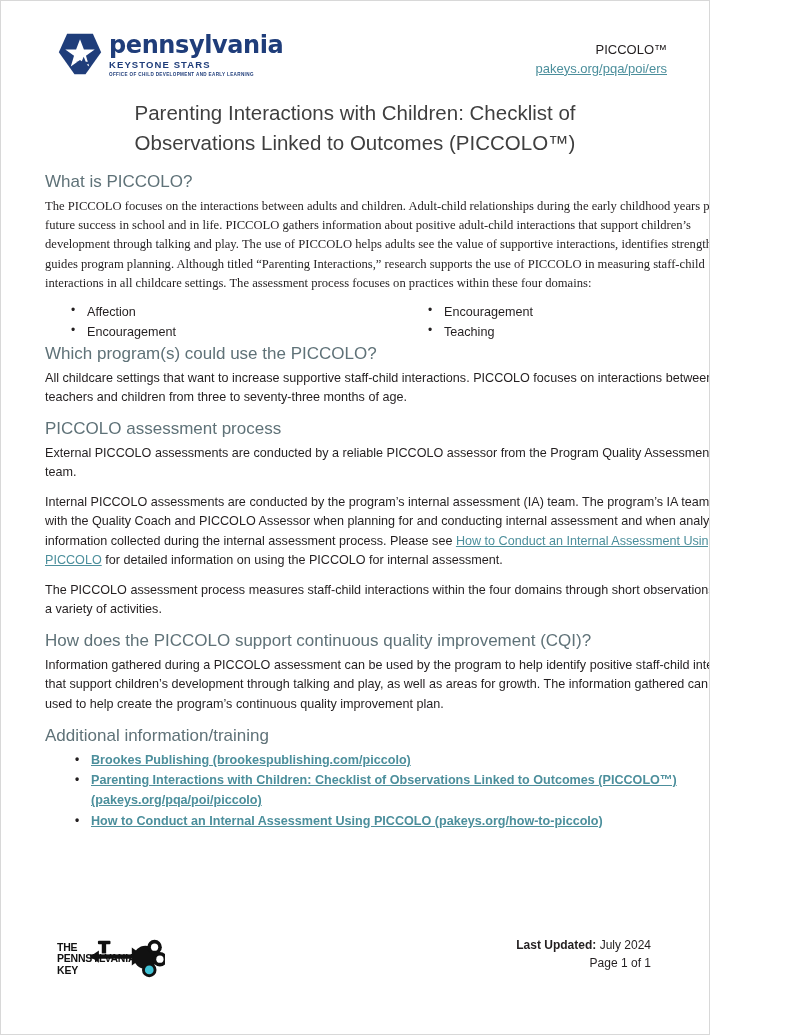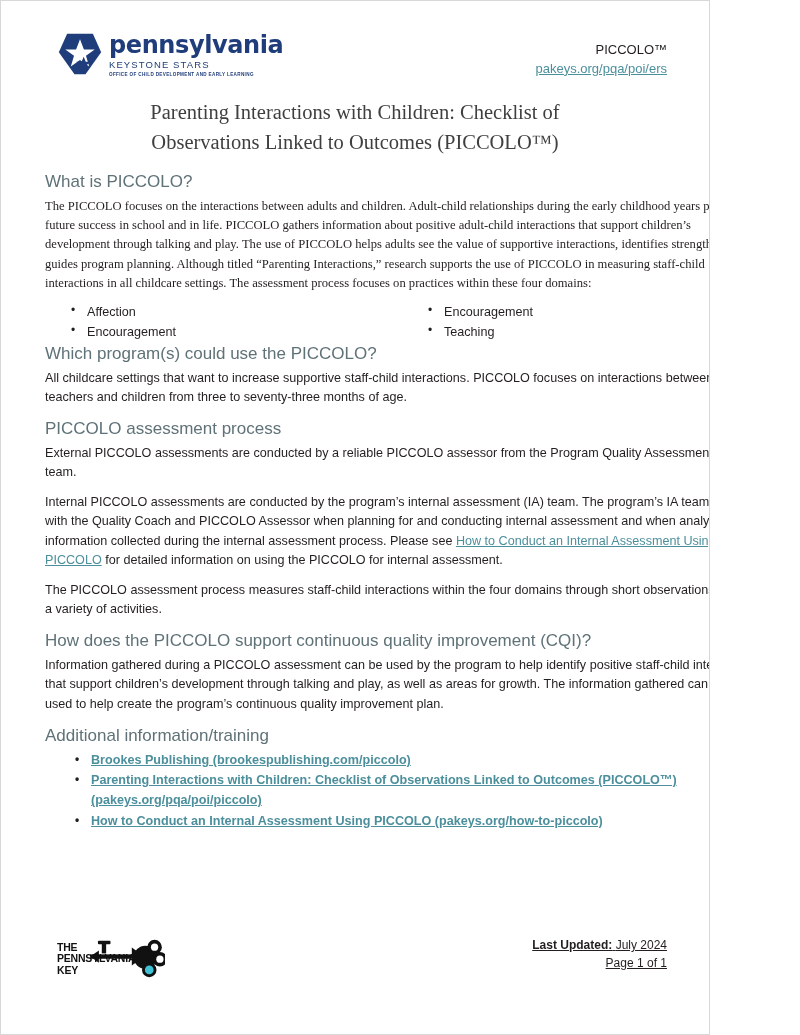--- a/index.html
+++ b/index.html
@@ -47,21 +47,21 @@
     font-family: "DejaVu Sans", sans-serif;
     font-size: 24px;
     font-weight: bold;
     color: #1f3d7a;
     letter-spacing: -0.4px;
     line-height: 1;
   }
   .brand-sub {
     font-family: "Liberation Sans", sans-serif;
     font-size: 9.5px;
-    font-weight: normal;
+    font-weight: bold;
     color: #1f3d7a;
     letter-spacing: 1.1px;
     margin-top: 3px;
     line-height: 1;
   }
   .brand-sub2 {
     font-family: "Liberation Sans", sans-serif;
     font-size: 4.6px;
     font-weight: bold;
     color: #1f3d7a;
@@ -88,21 +88,21 @@
   .doc-title {
     position: absolute;
     left: 70px;
     right: 70px;
     top: 97px;
     text-align: center;
     font-size: 20.5px;
     line-height: 1.45;
     color: #3f3f3f;
     font-weight: normal;
-    font-family: Liberation Serif, serif;
+    font-family: Liberation Sans, sans-serif;
   }
 
   
   .body-wrap {
     position: absolute;
     left: 44px;
     top: 170px;
     width: 714px;
   }
   h2.section-head {
@@ -197,27 +197,26 @@
     color: #111111;
     letter-spacing: -0.2px;
   }
   .key-mark {
     width: 78px;
     height: 46px;
     margin-left: -48px;
   }
   .footer-right {
     position: absolute;
-    right: 0;
+    right: 16px;
     top: 4px;
     text-align: right;
     font-size: 12px;
     line-height: 1.5;
     color: #231f20;
-    text-decoration: underline;
   }
   .footer-right b { font-weight: bold; }
 </style>
 </head>
 <body>
 
 <div class="page">
 
   <div class="doc-header">
 

